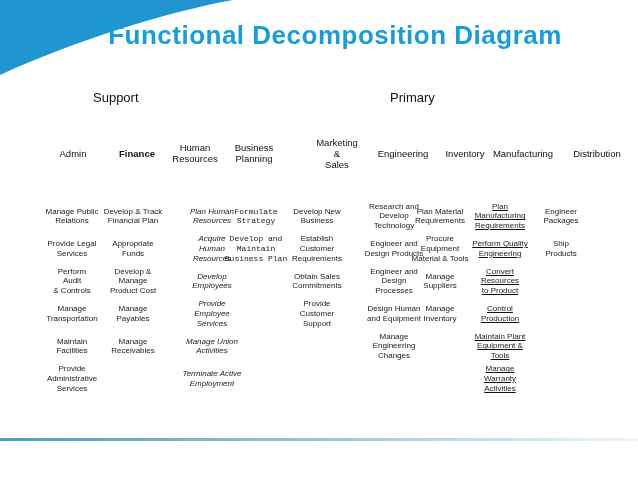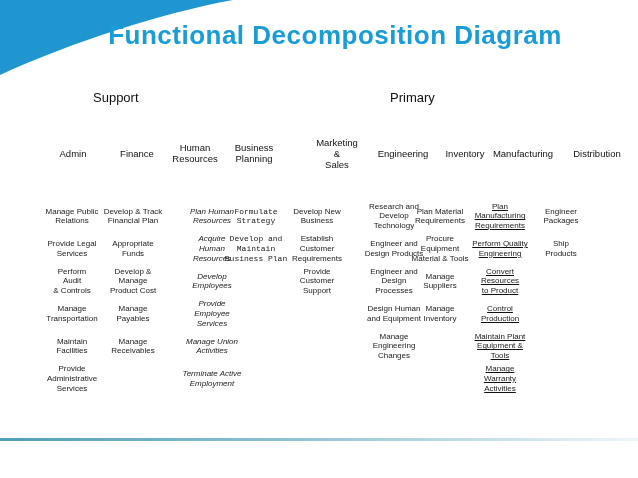--- a/index.html
+++ b/index.html
@@ -54,21 +54,21 @@
 Audit
 &amp; Controls</div>
         <div class="item">Manage
 Transportation</div>
         <div class="item">Maintain
 Facilities</div>
         <div class="item">Provide
 Administrative
 Services</div>
       </div>
-      <div class="col-header" style="left: 92px;">Finance</div>
+      <div class="col-header" style="left: 92px; font-weight: bold;">Finance</div>
       <div class="col-items" style="left: 88px;">
         <div class="item">Develop &amp; Track
 Financial Plan</div>
         <div class="item">Appropriate
 Funds</div>
         <div class="item">Develop &amp;
 Manage
 Product Cost</div>
         <div class="item">Manage
 Payables</div>
@@ -104,20 +104,22 @@
       </div>
       <div class="col-header" style="left: 292px;">Marketing
 &amp;
 Sales</div>
       <div class="col-items" style="left: 272px;">
         <div class="item">Develop New
 Business</div>
         <div class="item">Establish
 Customer
 Requirements</div>
+        <div class="item">Obtain Sales
+Commitments</div>
         <div class="item">Provide
 Customer
 Support</div>
       </div>
       <div class="col-header" style="left: 358px;">Engineering</div>
       <div class="col-items" style="left: 349px;">
         <div class="item">Research and
 Develop
 Technology</div>
         <div class="item">Engineer and

